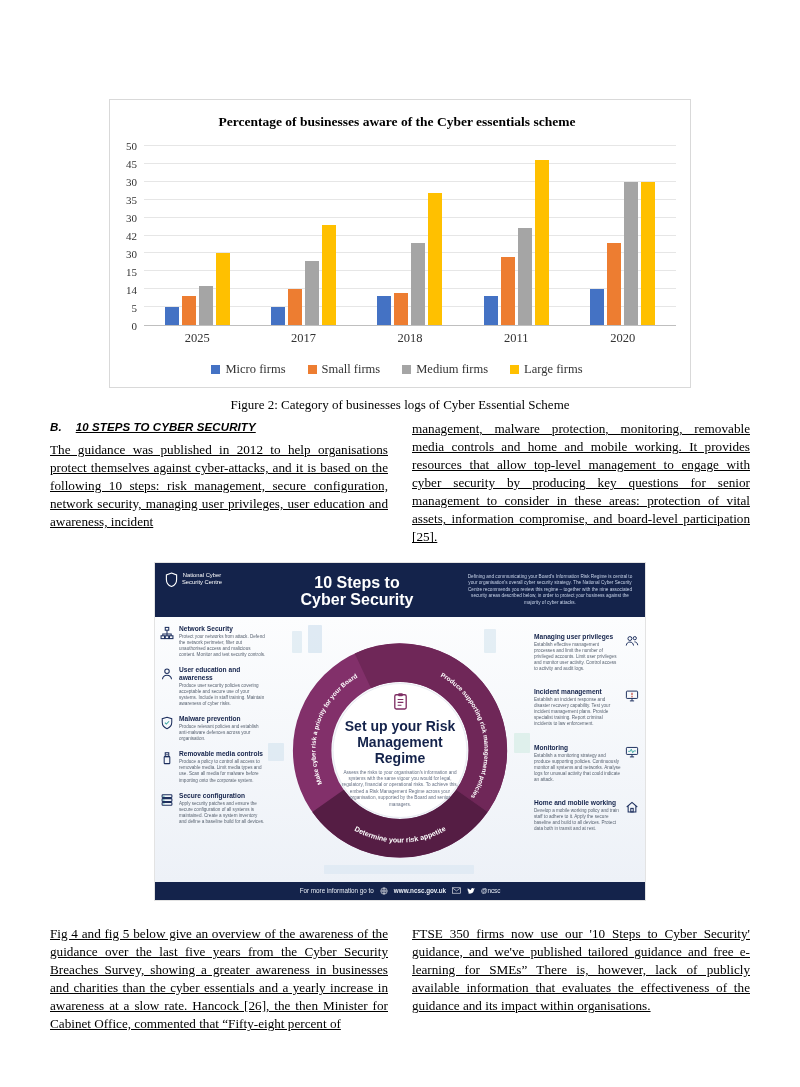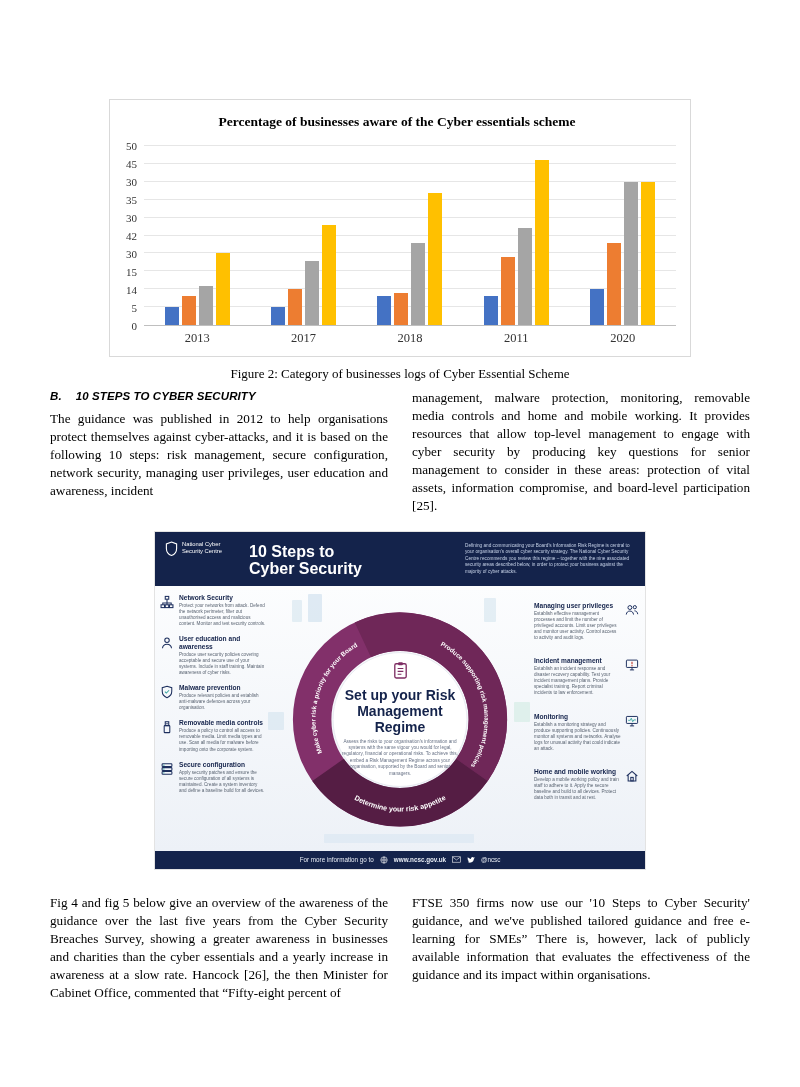--- a/index.html
+++ b/index.html
@@ -20,27 +20,27 @@
   .x-labels div { width:66px; text-align:center; }
   .legend { display:flex; justify-content:center; align-items:center; gap:22px; margin-top:16px; font-size:12.5px; color:#333; }
   .legend-item { display:flex; align-items:center; gap:5px; }
   .legend-swatch { width:9px; height:9px; display:inline-block; }
 
   .fig-caption { text-align:center; font-size:13px; margin-top:9px; }
   .caption-link { color:#0000ee; text-decoration:underline; cursor:pointer; }
 
   
   .columns { width:700px; margin:7px auto 0; display:flex; gap:24px; }
-  .col { flex:1; font-size:13.2px; line-height:1.37; text-align:justify; }
+  .col { flex:1; font-size:13.2px; line-height:1.37; text-align:justify;text-decoration:underline; }
   .section-heading { font-family:"Liberation Sans", sans-serif; font-style:italic; font-weight:bold; font-size:11.5px; margin-bottom:5px; letter-spacing:.1px; }
   .section-heading .lbl { display:inline-block; margin-right:14px; }
 
   
   .infographic { width:492px; margin:15px auto 0; font-family:"Liberation Sans", sans-serif; border:1px solid #e3e3e3; }
-  .ig-header { background:#14234b; color:#fff; display:flex; align-items:flex-start; padding:9px 10px 8px; }
+  .ig-header { background:#14234b; color:#fff; display:flex; align-items:flex-start; padding:9px 10px 8px;text-align:center; }
   .ig-logo { width:84px; display:flex; align-items:center; gap:4px; flex:0 0 auto; }
   .ig-logo-text { font-size:5.8px; line-height:1.3; white-space:pre-line; color:#fff; }
   .ig-title { flex:1; font-size:16px; font-weight:bold; line-height:1.1; white-space:pre-line; padding-top:2px; }
   .ig-intro { width:170px; font-size:4.7px; line-height:1.4; color:#c7d3e8; padding-top:2px; }
   .ig-body { display:flex; background:linear-gradient(180deg,#fcfdfe 0%,#edf1f7 100%); padding:8px 5px 6px; position:relative; }
   .ig-col { width:106px; display:flex; flex-direction:column; gap:8px; z-index:2; }
   .ig-col.right { gap:16px; padding-top:8px; }
   .ig-item { display:flex; gap:4px; }
   .ig-item .icon { flex:0 0 15px; padding-top:1px; }
   .ig-item .icon svg { width:14px; height:14px; display:block; }
@@ -115,25 +115,43 @@
           </div>
           <div class="bar-group">
             <div class="bar" style="height: 20%; background: rgb(68, 114, 196);"></div>
             <div class="bar" style="height: 46%; background: rgb(237, 125, 49);"></div>
             <div class="bar" style="height: 80%; background: rgb(165, 165, 165);"></div>
             <div class="bar" style="height: 80%; background: rgb(255, 192, 0);"></div>
           </div>
         </div>
     </div>
     <div class="x-labels" id="x-labels">
-        <div>2013</div>
+        <div>2025</div>
         <div>2017</div>
         <div>2018</div>
         <div>2011</div>
         <div>2020</div>
+      </div>
+    <div class="legend" id="legend">
+        <div class="legend-item">
+          <span class="legend-swatch" style="background: rgb(68, 114, 196);"></span>
+          <span>Micro firms</span>
+        </div>
+        <div class="legend-item">
+          <span class="legend-swatch" style="background: rgb(237, 125, 49);"></span>
+          <span>Small firms</span>
+        </div>
+        <div class="legend-item">
+          <span class="legend-swatch" style="background: rgb(165, 165, 165);"></span>
+          <span>Medium firms</span>
+        </div>
+        <div class="legend-item">
+          <span class="legend-swatch" style="background: rgb(255, 192, 0);"></span>
+          <span>Large firms</span>
+        </div>
       </div>
   </div>
 
   <div class="fig-caption">Figure 2: Category of businesses logs of Cyber Essential Scheme</div>
 
   <div class="columns">
     <div class="col">
       <div class="section-heading">
         <span class="lbl">B.</span><span>10 STEPS TO CYBER SECURITY</span>
       </div>

